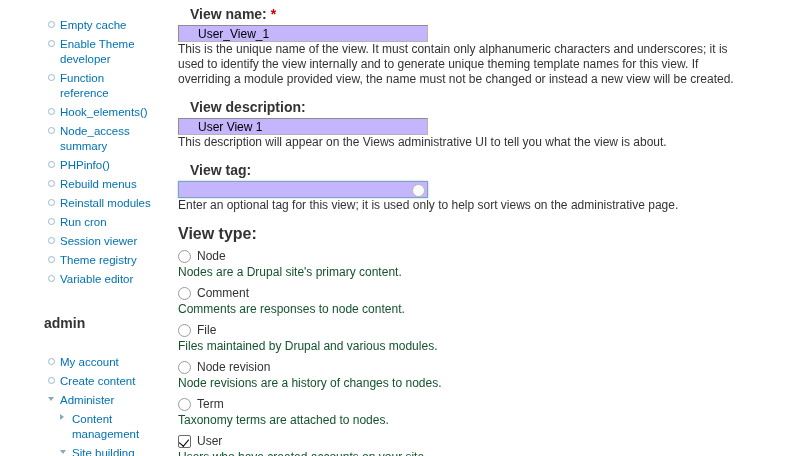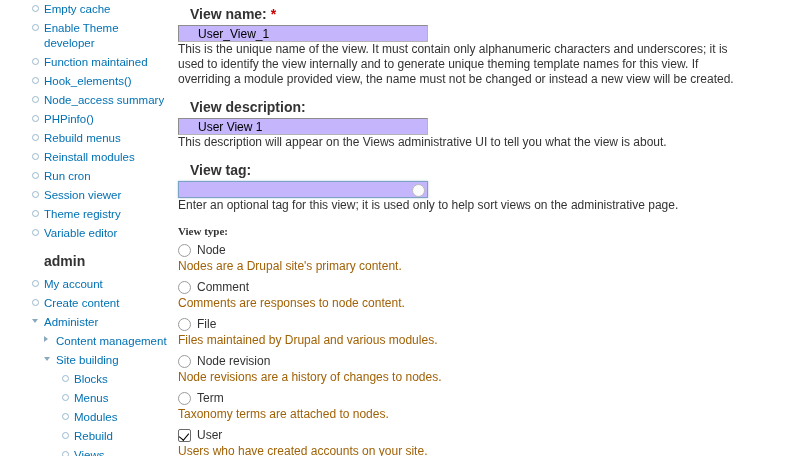--- a/index.html
+++ b/index.html
@@ -30,21 +30,21 @@
     background: #ffffff;
     padding: 0 0 0 0;
     position: relative;
   }
   .sidebar-inner {
     padding-top: 0;
   }
   .nav-list {
     list-style: none;
     margin: 0;
-    padding: 0;
+    padding: 16px;
   }
   .nav-item {
     position: relative;
     padding: 2px 0 2px 0;
     line-height: 15px;
   }
   .nav-link {
     color: #0071B3;
     text-decoration: none;
     font-size: 11.5px;
@@ -182,29 +182,28 @@
     border: solid #000000;
     border-width: 0 1.5px 1.5px 0;
     transform: rotate(40deg);
   }
   .radio-label {
     font-size: 12px;
     color: #333333;
   }
   .radio-desc {
     font-size: 12px;
-    color: #a16207;
+    color: #14532d;
     margin: 2px 0 0 0;
     line-height: 15px;
   }
   .type-label {
     font-weight: bold;
-    font-size: 11px;
+    font-size: 16px;
     margin-bottom: 5px;
-    font-family: Liberation Serif, serif;
   }
 
   
   .right-gutter {
     position: absolute;
     right: 0;
     top: 0;
     width: 0;
     height: 100%;
   }
@@ -220,21 +219,21 @@
         <li class="nav-item lvl1">
           <span class="bullet"></span>
           <a class="nav-link" href="#">Empty cache</a>
         </li>
         <li class="nav-item lvl1 wrap-2line">
           <span class="bullet"></span>
           <a class="nav-link" href="#">Enable Theme developer</a>
         </li>
         <li class="nav-item lvl1">
           <span class="bullet"></span>
-          <a class="nav-link" href="#">Function maintained</a>
+          <a class="nav-link" href="#">Function reference</a>
         </li>
         <li class="nav-item lvl1">
           <span class="bullet"></span>
           <a class="nav-link" href="#">Hook_elements()</a>
         </li>
         <li class="nav-item lvl1">
           <span class="bullet"></span>
           <a class="nav-link" href="#">Node_access summary</a>
         </li>
         <li class="nav-item lvl1">

